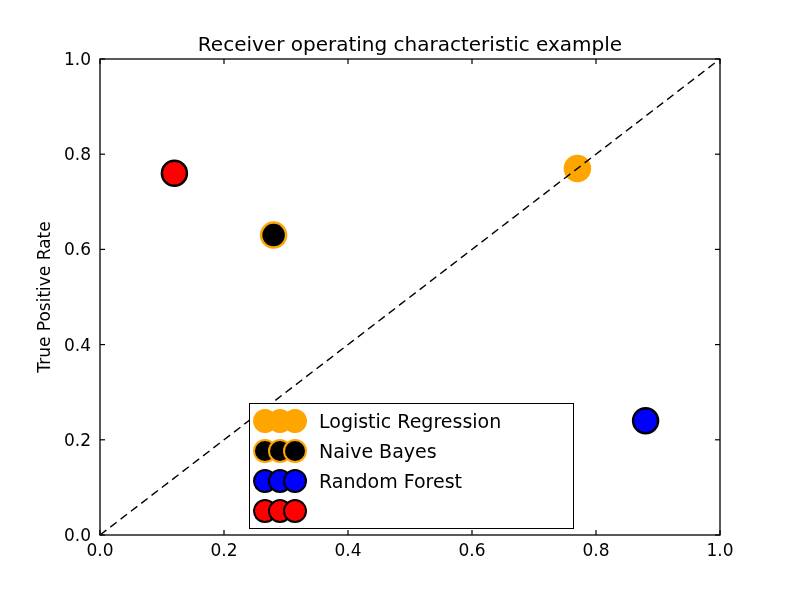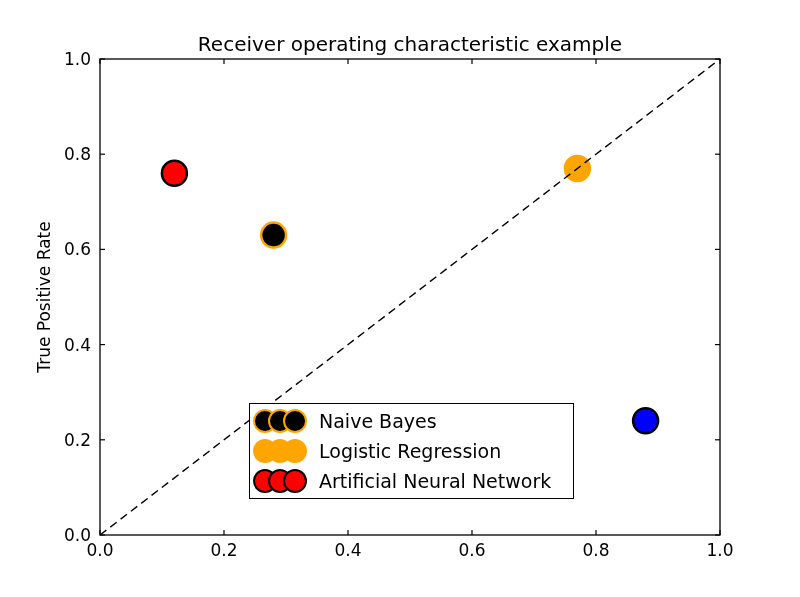--- a/index.html
+++ b/index.html
@@ -74,36 +74,43 @@
       <line x1="720" y1="154.2" x2="715" y2="154.2" stroke="#000000" stroke-width="1.2"></line>
       <text x="91" y="160.2" text-anchor="end" fill="#000" font-size="17" font-family="&quot;DejaVu Sans&quot;,&quot;Liberation Sans&quot;,sans-serif">0.8</text>
       <line x1="100" y1="59" x2="105" y2="59" stroke="#000000" stroke-width="1.2"></line>
       <line x1="720" y1="59" x2="715" y2="59" stroke="#000000" stroke-width="1.2"></line>
       <text x="91" y="65" text-anchor="end" fill="#000" font-size="17" font-family="&quot;DejaVu Sans&quot;,&quot;Liberation Sans&quot;,sans-serif">1.0</text>
     </svg>
   <div class="ylabel">True Positive Rate</div>
   <div class="legend" id="legend">
       <div class="legend-row">
         <svg width="58" height="28" class="legend-marker">
+          <circle cx="13" cy="14" r="11" fill="#FFA500" stroke="#FFA500" stroke-width="2"></circle>
+          <circle cx="28" cy="14" r="11" fill="#FFA500" stroke="#FFA500" stroke-width="2"></circle>
+          <circle cx="43" cy="14" r="11" fill="#FFA500" stroke="#FFA500" stroke-width="2"></circle>
+        </svg>
+        <span class="legend-label">Logistic Regression</span>
+      </div>
+      <div class="legend-row">
+        <svg width="58" height="28" class="legend-marker">
           <circle cx="13" cy="14" r="11" fill="#000000" stroke="#FFA500" stroke-width="2"></circle>
           <circle cx="28" cy="14" r="11" fill="#000000" stroke="#FFA500" stroke-width="2"></circle>
           <circle cx="43" cy="14" r="11" fill="#000000" stroke="#FFA500" stroke-width="2"></circle>
         </svg>
         <span class="legend-label">Naive Bayes</span>
       </div>
       <div class="legend-row">
         <svg width="58" height="28" class="legend-marker">
-          <circle cx="13" cy="14" r="11" fill="#FFA500" stroke="#FFA500" stroke-width="2"></circle>
-          <circle cx="28" cy="14" r="11" fill="#FFA500" stroke="#FFA500" stroke-width="2"></circle>
-          <circle cx="43" cy="14" r="11" fill="#FFA500" stroke="#FFA500" stroke-width="2"></circle>
+          <circle cx="13" cy="14" r="11" fill="#0000FF" stroke="#000000" stroke-width="2"></circle>
+          <circle cx="28" cy="14" r="11" fill="#0000FF" stroke="#000000" stroke-width="2"></circle>
+          <circle cx="43" cy="14" r="11" fill="#0000FF" stroke="#000000" stroke-width="2"></circle>
         </svg>
-        <span class="legend-label">Logistic Regression</span>
+        <span class="legend-label">Random Forest</span>
       </div>
       <div class="legend-row">
         <svg width="58" height="28" class="legend-marker">
           <circle cx="13" cy="14" r="11" fill="#FF0000" stroke="#000000" stroke-width="2"></circle>
           <circle cx="28" cy="14" r="11" fill="#FF0000" stroke="#000000" stroke-width="2"></circle>
           <circle cx="43" cy="14" r="11" fill="#FF0000" stroke="#000000" stroke-width="2"></circle>
         </svg>
-        <span class="legend-label">Artificial Neural Network</span>
       </div>
     </div>
 </div>
 
 </body></html>

